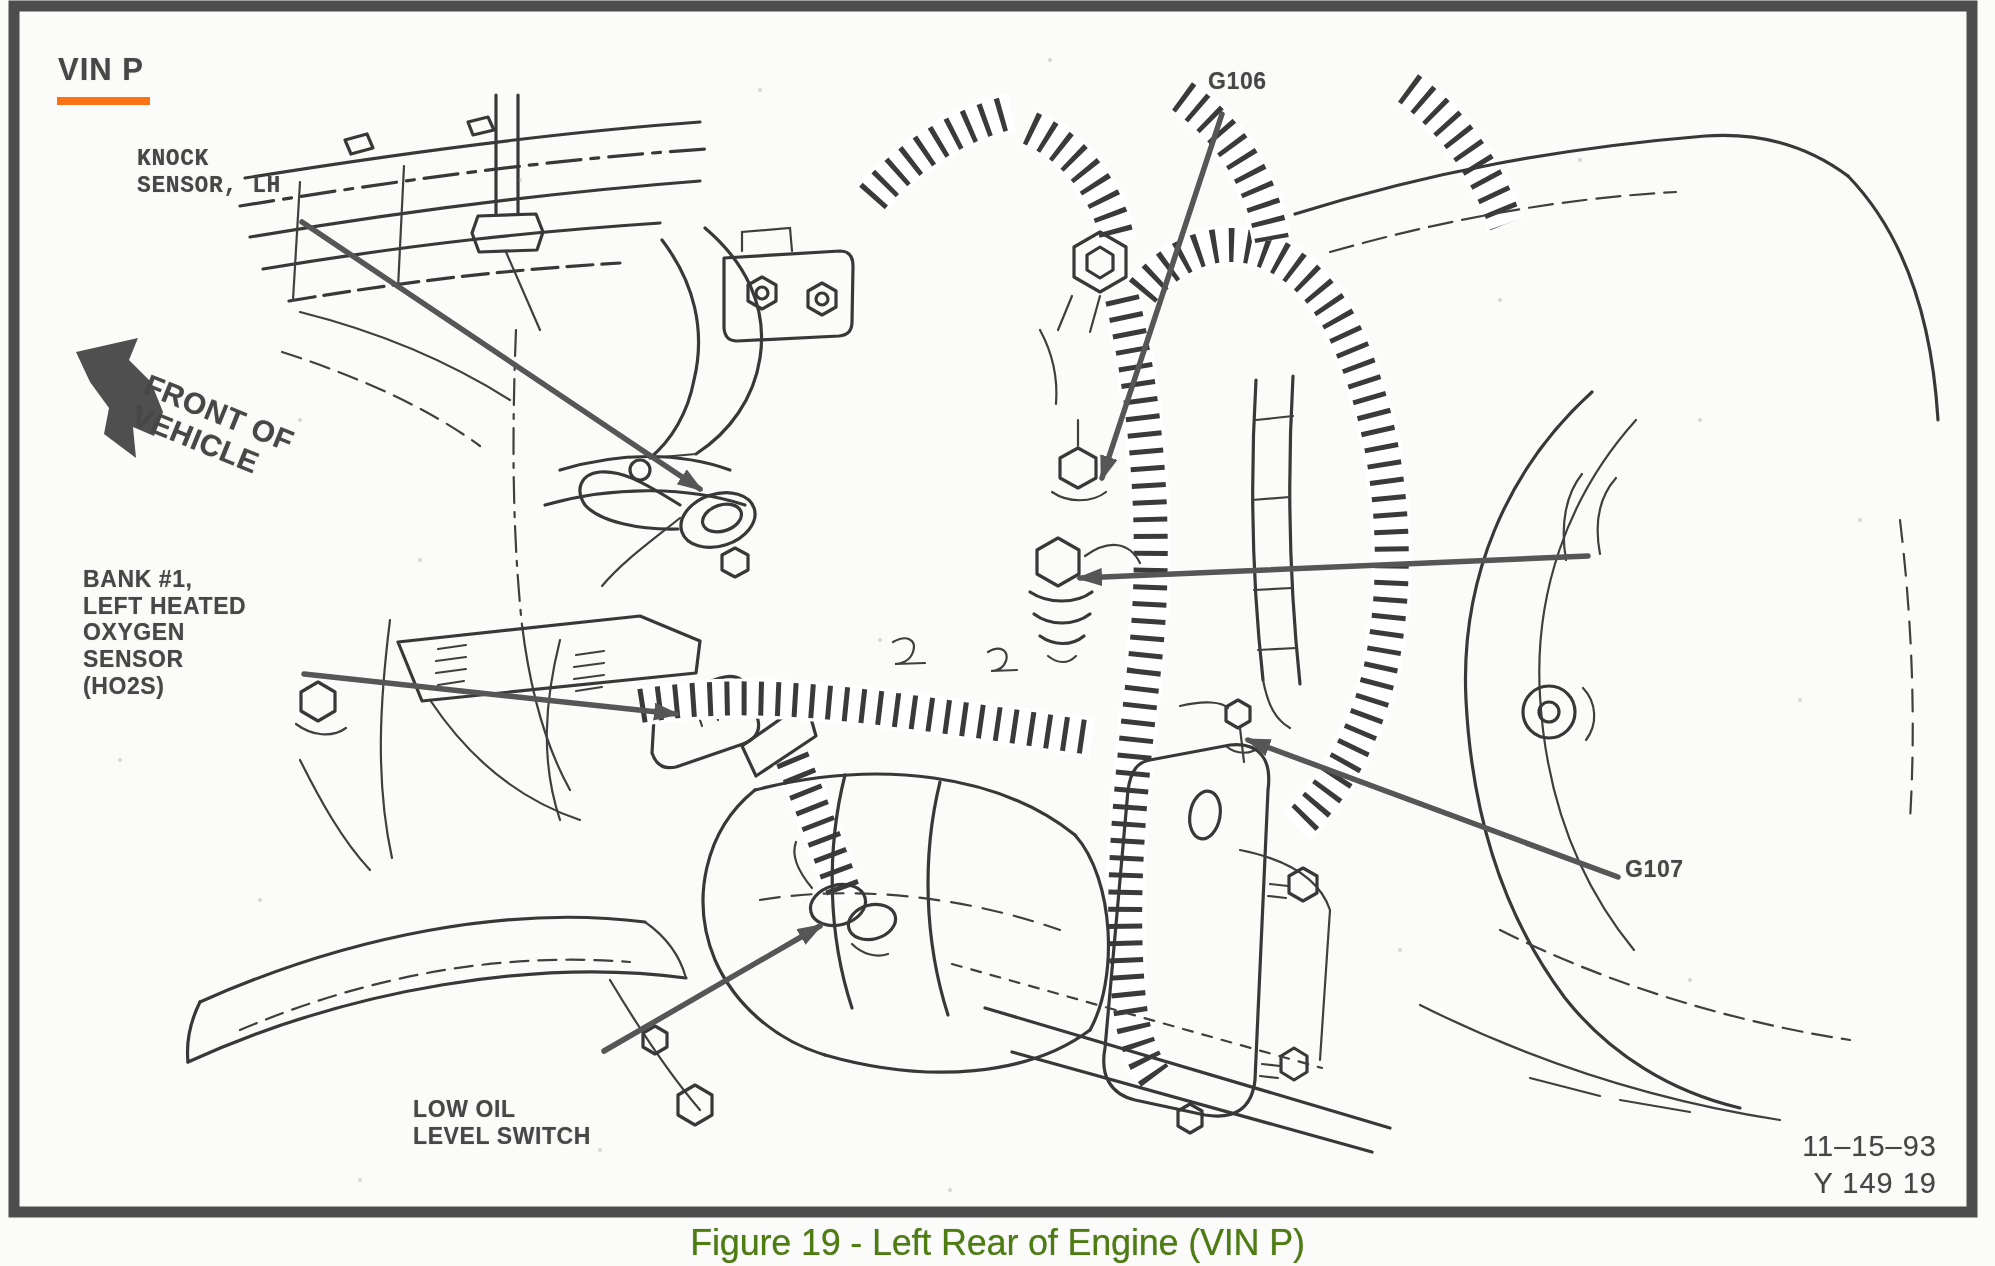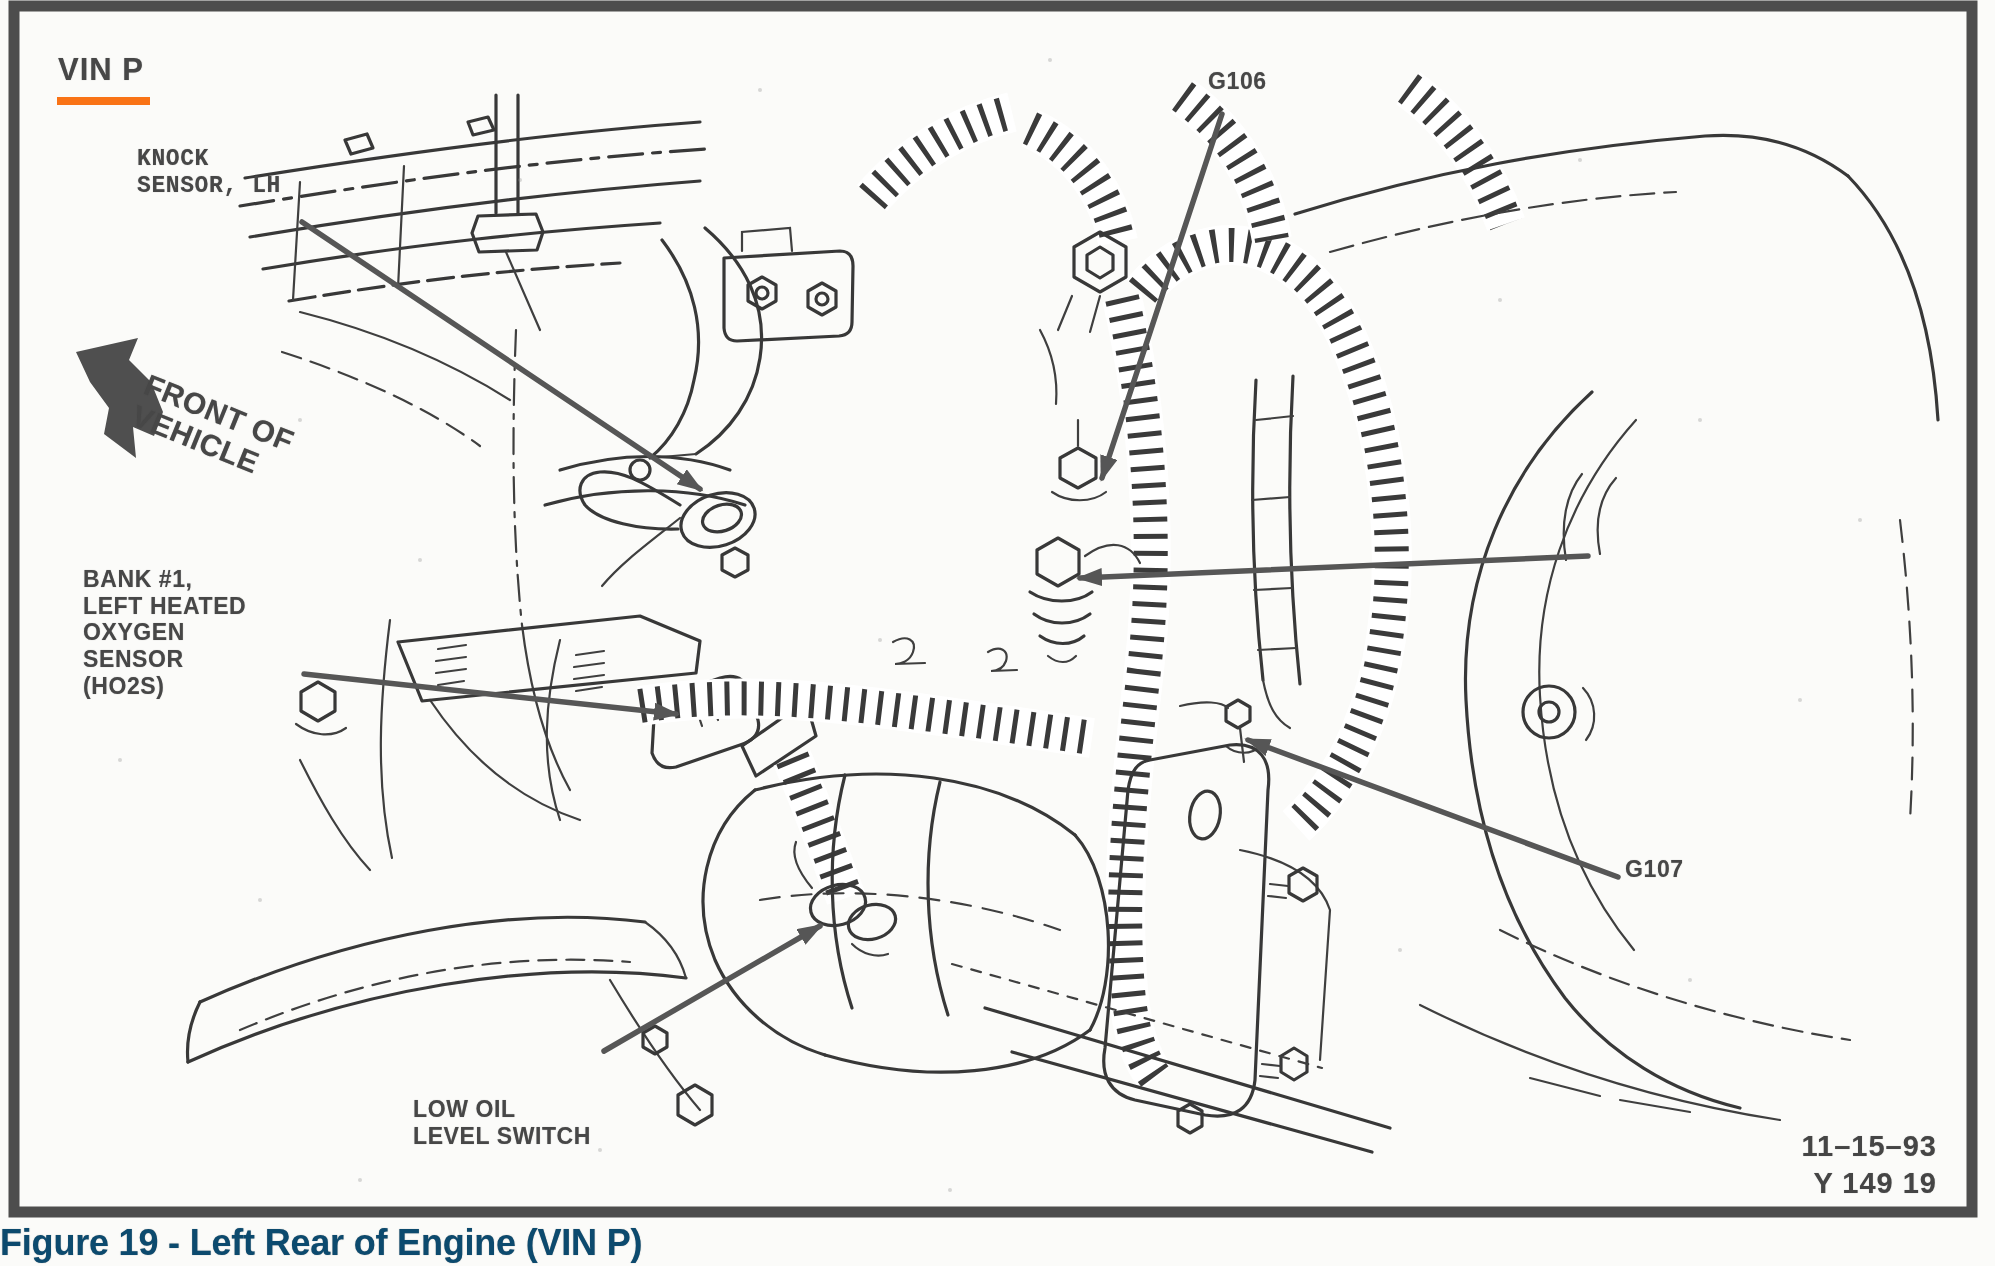--- a/index.html
+++ b/index.html
@@ -29,29 +29,29 @@
   .rotated{
     transform:rotate(22deg);
     transform-origin:left top;
     font-size:30px;
     line-height:1.1;
   }
   .corner-codes{
     position:absolute;
     right:58px;top:1128px;
     text-align:right;
-    color:#454545;font-weight:700;font-size:29px;line-height:1.28;
+    color:#454545;font-weight:400;font-size:29px;line-height:1.28;
     letter-spacing:1px;
     text-shadow:0 0 1px rgba(70,70,70,.4);
   }
   .caption{
     position:absolute;
     left:0;top:1222px;width:100%;
-    text-align:left;
-    color:#0c4a6e;font-weight:700;font-size:36px;letter-spacing:-0.2px;
+    text-align:center;
+    color:#4d7c0f;font-weight:400;font-size:36px;letter-spacing:-0.2px;
     text-shadow:0 0 1px rgba(60,60,60,.5);
   }
   
   .art{stroke:#383838;stroke-width:3.2;fill:none;stroke-linecap:round;stroke-linejoin:round;}
   .art-thin{stroke:#3f3f3f;stroke-width:2.2;fill:none;stroke-linecap:round;}
   .tube-under{stroke:#ffffff;stroke-width:40;fill:none;stroke-linecap:butt;}
   .tube-ribs{stroke:#3a3a3a;stroke-width:34;fill:none;stroke-linecap:butt;stroke-dasharray:5 12;}
   .leader{stroke:#565656;stroke-width:5.5;fill:none;stroke-linecap:round;}
   .frame{stroke:#4d4d4d;stroke-width:11;fill:none;}
   .fillink{fill:#4f4f4f;stroke:none;}

